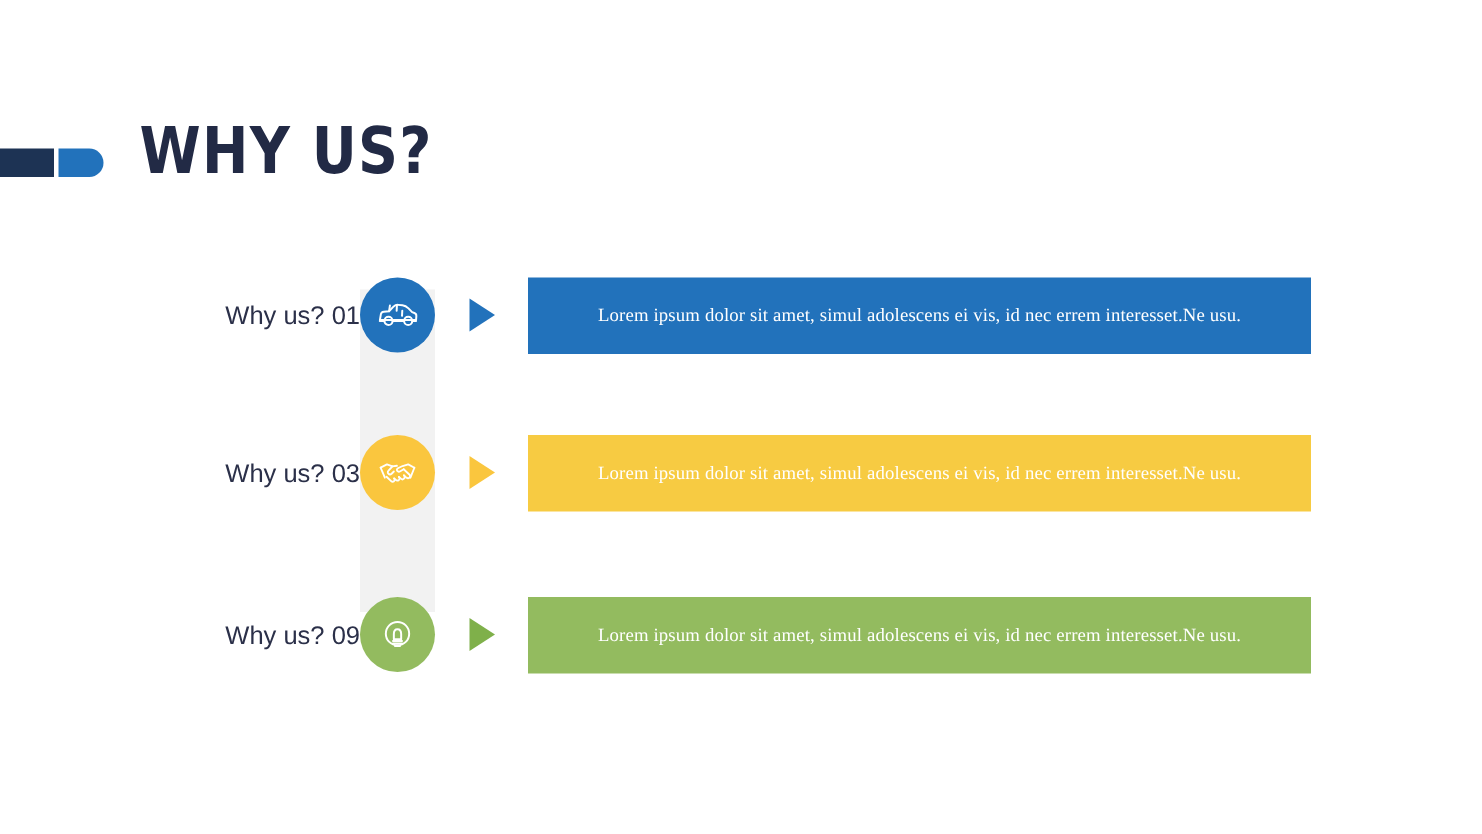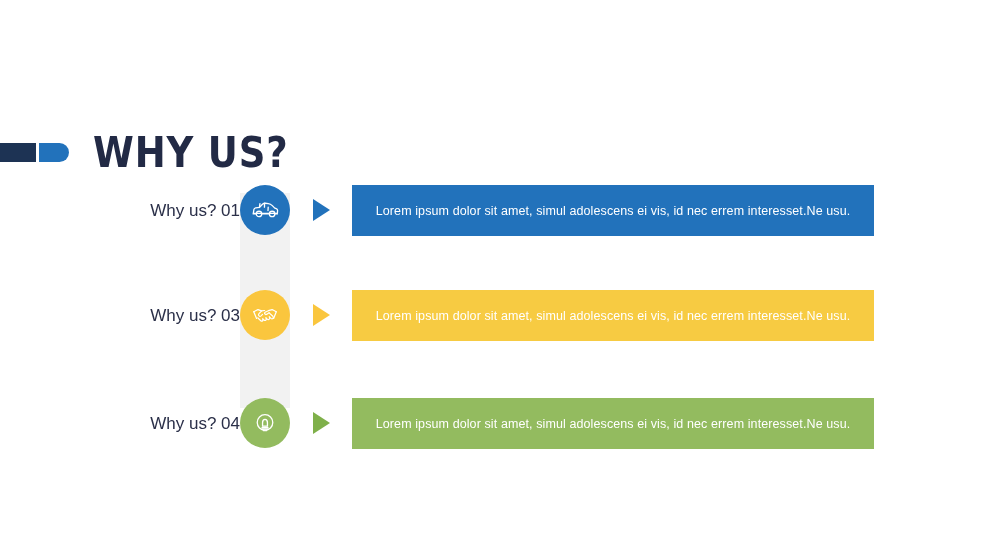--- a/index.html
+++ b/index.html
@@ -15,22 +15,20 @@
     position: relative;
   }
 
   
   .title-area {
     position: absolute;
     left: 0;
     top: 80px;
     height: 56px;
     display: flex;
-    align-items: center;
-    margin-top: 44px;
   }
   .deco {
     display: flex;
     align-items: center;
     margin-right: 24px;
   }
   .deco-dark {
     width: 36px;
     height: 19px;
     background: #1d3354;
@@ -126,21 +124,21 @@
     top: 5px;
     width: 522px;
     height: 51px;
     display: flex;
     align-items: center;
     justify-content: center;
   }
   .bar-text {
     color: #ffffff;
     font-size: 12.5px;
-    font-family: Liberation Sans, sans-serif;
+    font-family: Liberation Serif, serif;
     letter-spacing: 0.1px;
     white-space: nowrap;
   }
 </style>
 </head>
 <body>
 
 <div class="title-area">
   <div class="deco">
     <div class="deco-dark"></div>
@@ -193,21 +191,21 @@
         </svg>
       </span>
     </div>
     <div class="arrow" style="border-left-color:#fac63e;"></div>
     <div class="bar" style="background:#f7cb42;">
       <span class="bar-text">Lorem ipsum dolor sit amet, simul adolescens ei vis, id nec errem interesset.Ne usu.</span>
     </div>
   </div>
 
   <div class="row row-3">
-    <div class="row-label">Why us? 04</div>
+    <div class="row-label">Why us? 09</div>
     <div class="icon-circle" style="background:#93bb5f;">
       <span>
         <svg width="30" height="30" viewBox="0 0 32 32" fill="none" stroke="#ffffff" stroke-width="1.4" stroke-linecap="round" stroke-linejoin="round">
           <circle cx="16" cy="15.4" r="8.3"></circle>
           <path d="M13.4 15.6 C13.4 13.6 14.4 12.2 16 12.2 C17.6 12.2 18.6 13.6 18.6 15.6 L18.6 19.4 L13.4 19.4 Z"></path>
           <path d="M12.8 20.6 L19.2 20.6"></path>
           <path d="M12.8 22.4 L19.2 22.4"></path>
           <path d="M14.2 24.1 L17.8 24.1"></path>
         </svg>
       </span>

